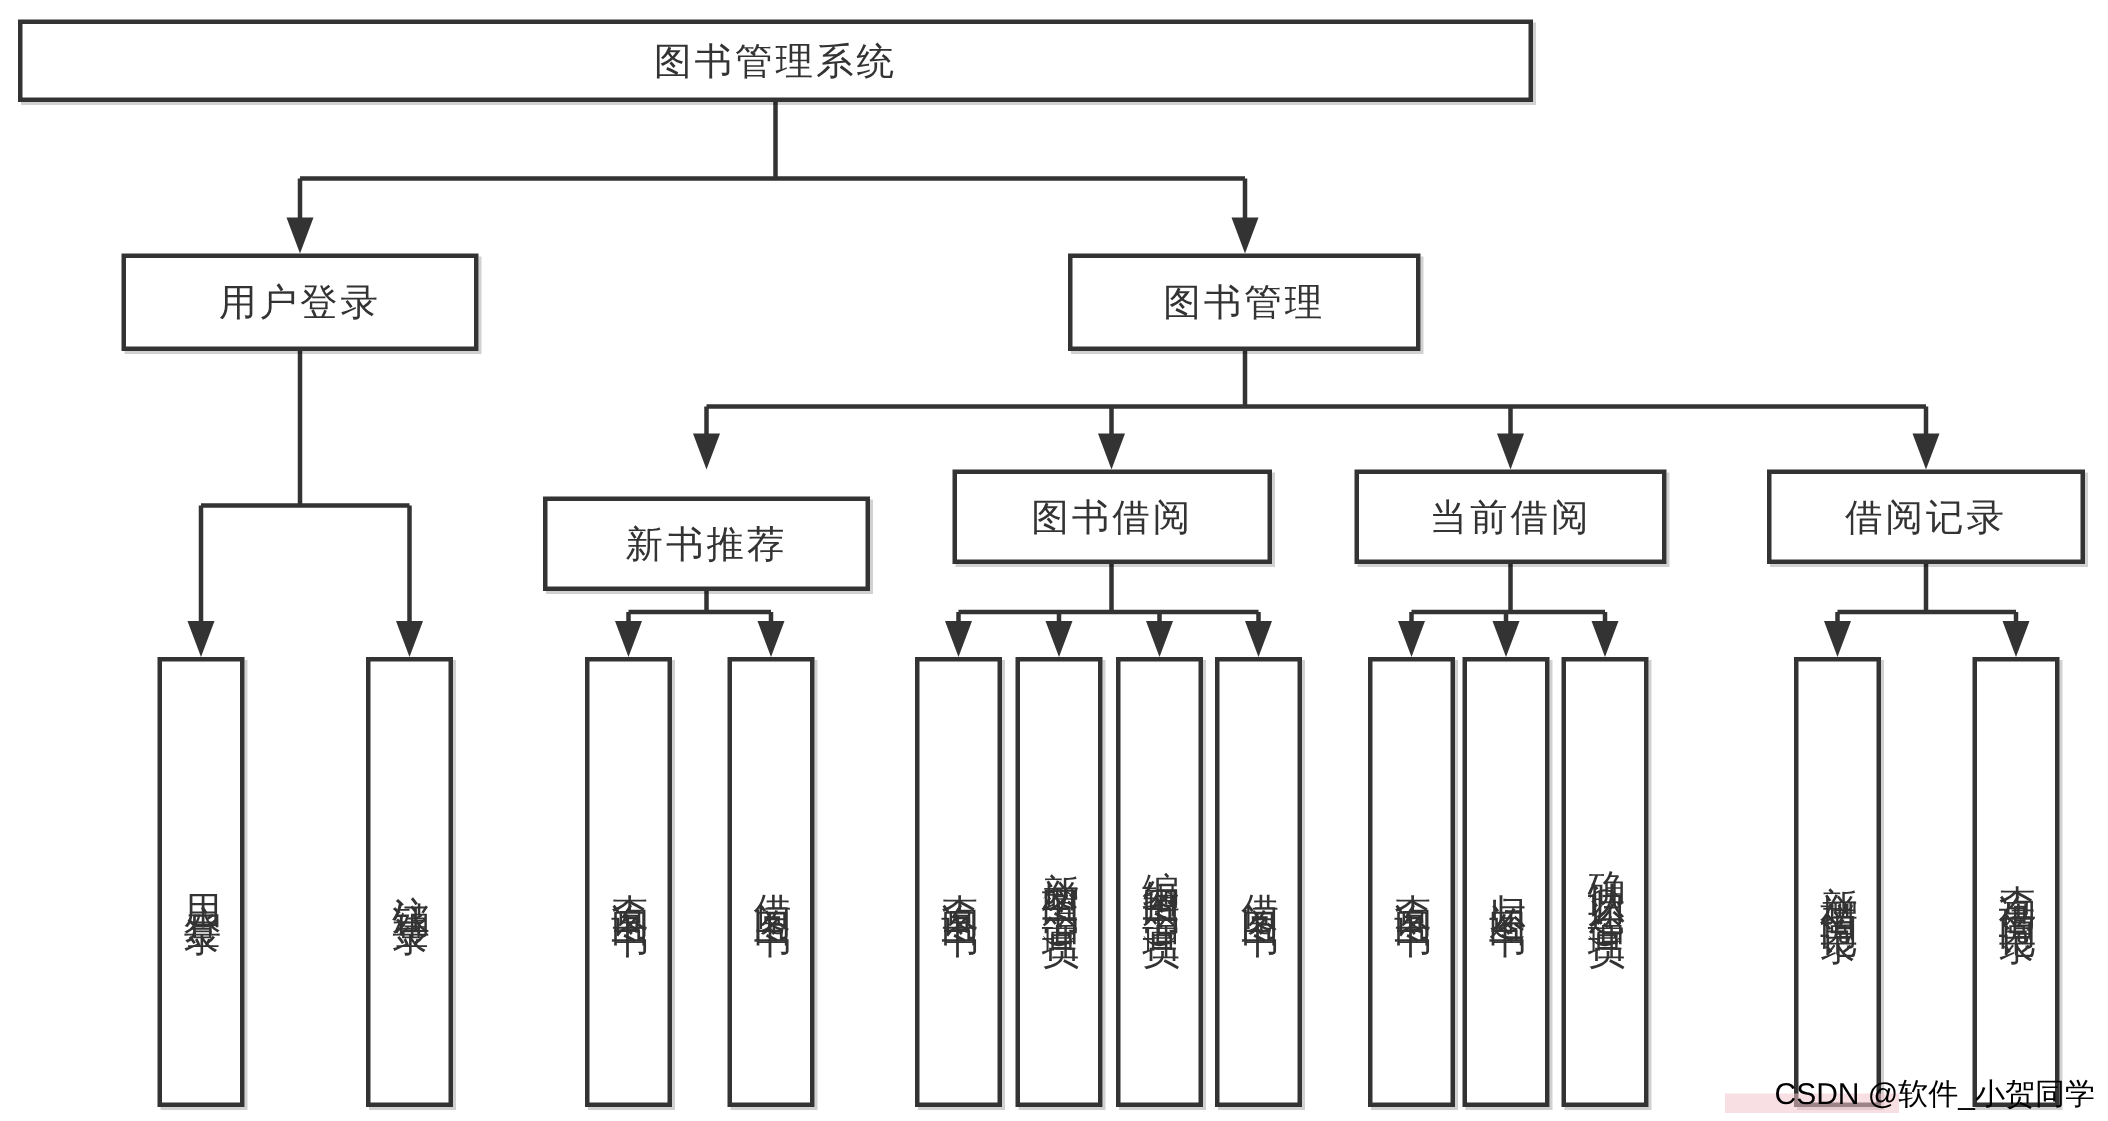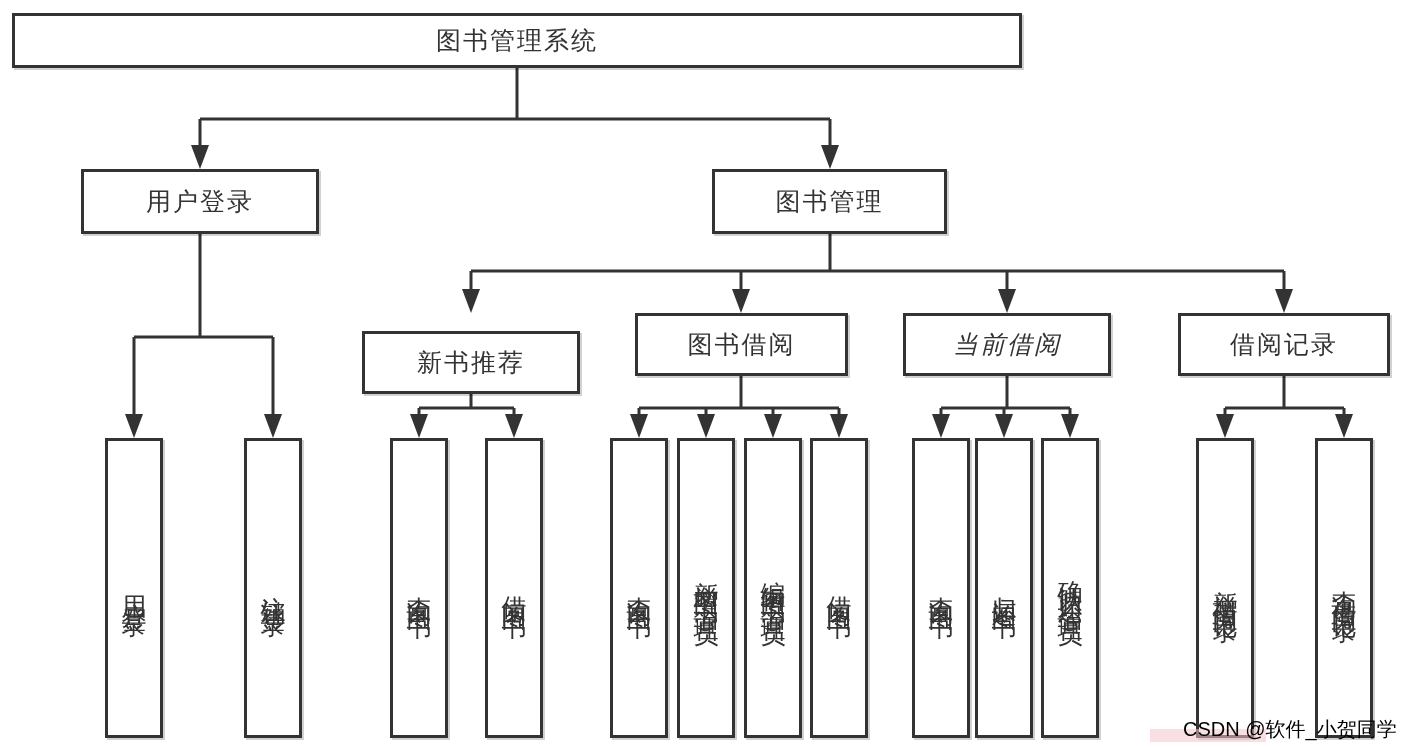--- a/index.html
+++ b/index.html
@@ -104,21 +104,21 @@
   <div class="box" style="left:712px;top:169px;width:235px;height:65px;">
     <span class="hlabel">图书管理</span>
   </div>
 
   <div class="box" style="left:362px;top:331px;width:218px;height:63px;">
     <span class="hlabel">新书推荐</span>
   </div>
   <div class="box" style="left:635px;top:313px;width:213px;height:63px;">
     <span class="hlabel">图书借阅</span>
   </div>
-  <div class="box" style="left:903px;top:313px;width:208px;height:63px;font-style:italic;">
+  <div class="box" style="left:903px;top:313px;width:208px;height:63px;">
     <span class="hlabel">当前借阅</span>
   </div>
   <div class="box" style="left:1178px;top:313px;width:212px;height:63px;">
     <span class="hlabel">借阅记录</span>
   </div>
 
   <div class="box leaf" style="left:105px;top:438px;width:58px;height:300px;">
     <span>用户登录</span>
   </div>
   <div class="box leaf" style="left:244px;top:438px;width:58px;height:300px;">

